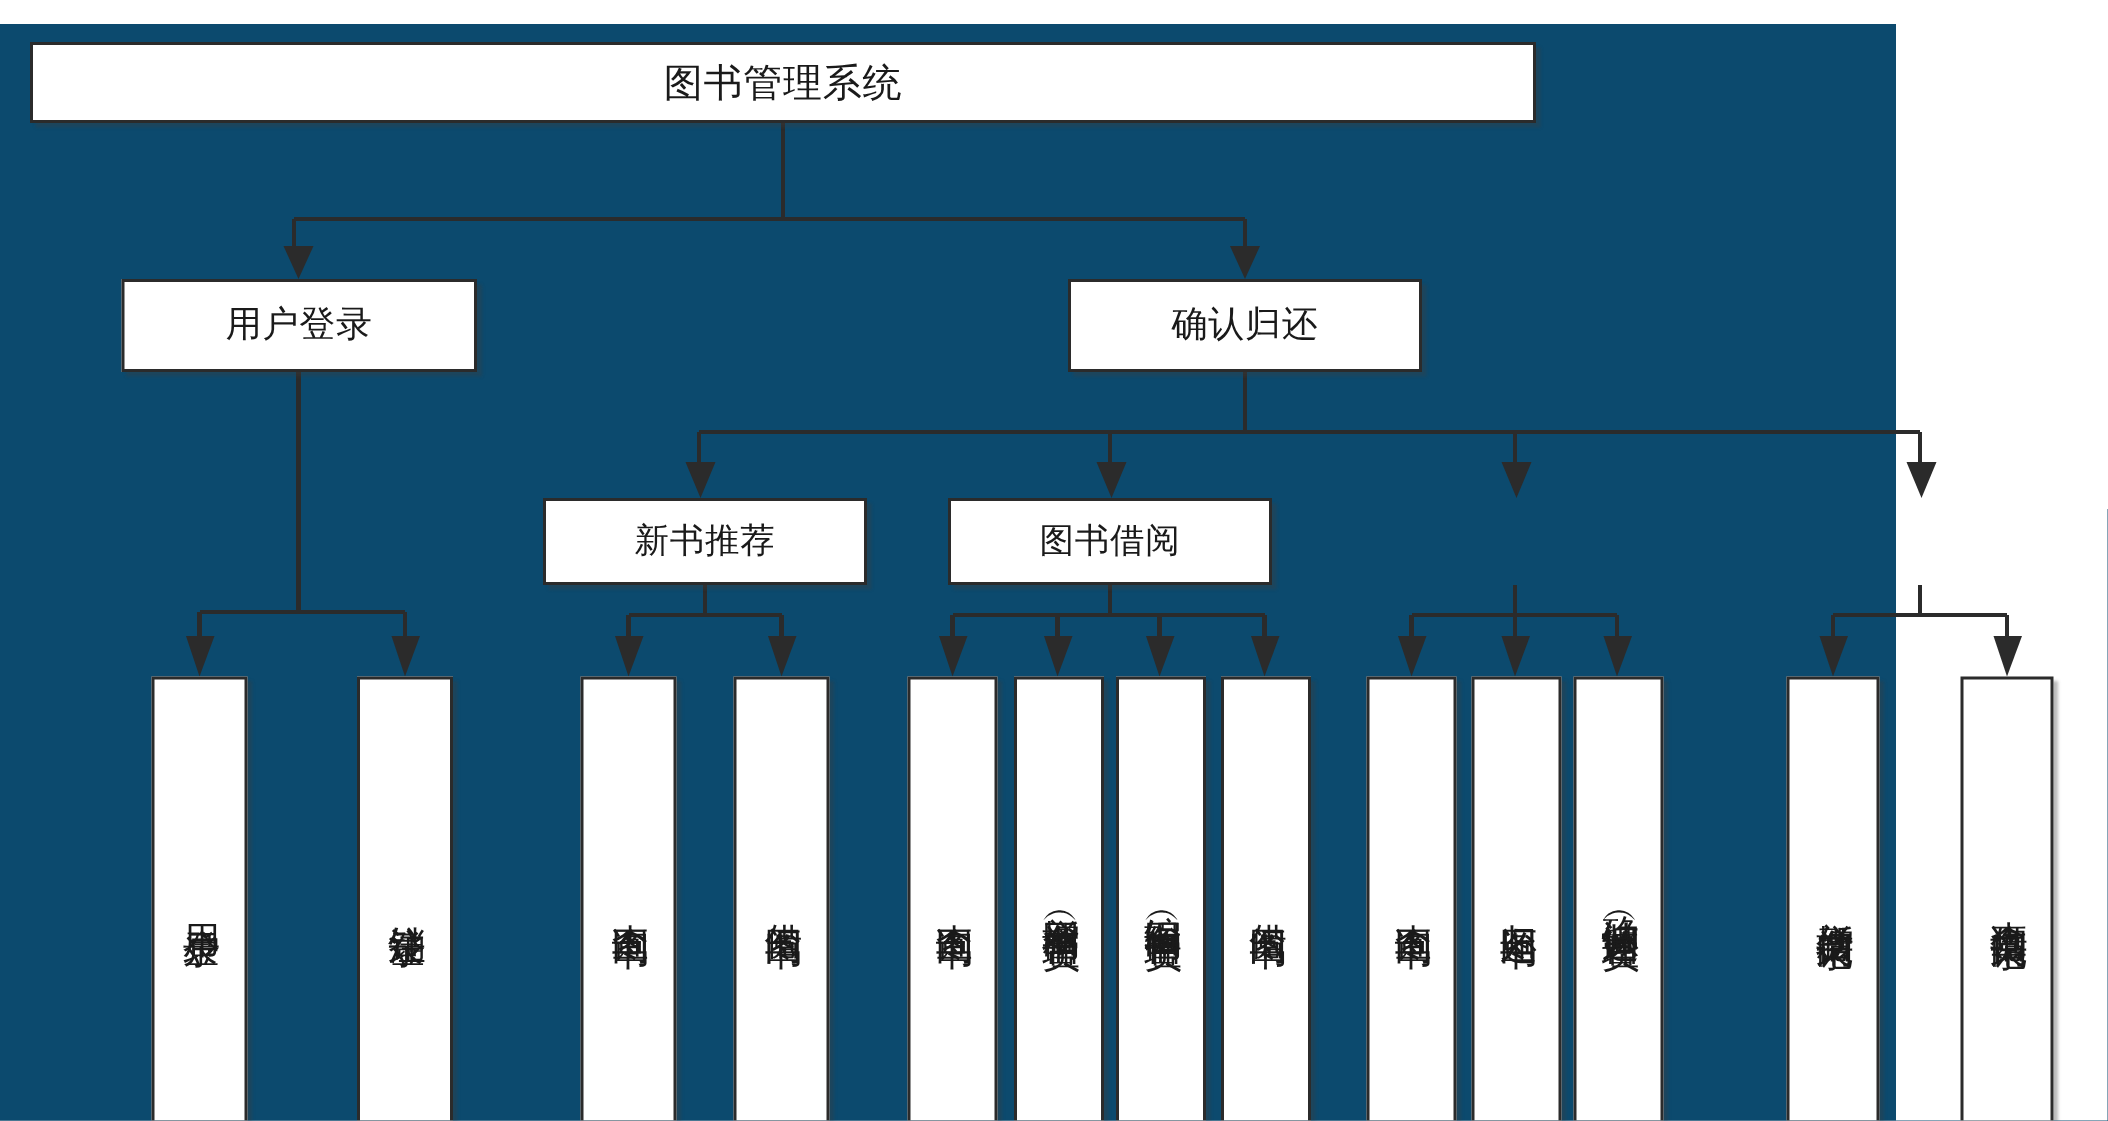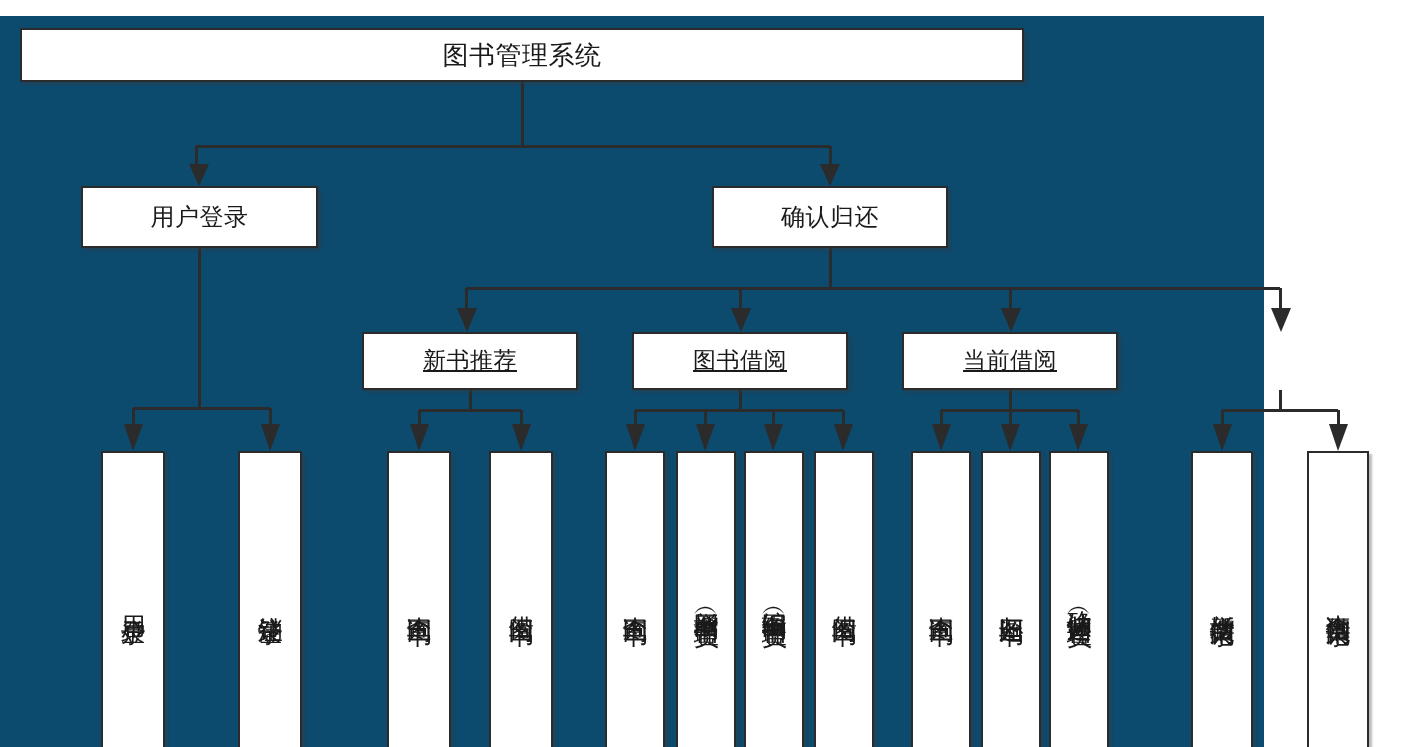--- a/index.html
+++ b/index.html
@@ -38,21 +38,21 @@
     letter-spacing:0.5px;
   }
   
   .node.horiz .label{
     writing-mode:horizontal-tb;
     font-size:25px;
     line-height:1.1;
   }
   .node.root .label{font-size:26px;}
   .node.lvl2 .label{font-size:24px;}
-  .node.lvl3 .label{font-size:23px;text-decoration:underline;}
+  .node.lvl3 .label{font-size:23px;}
   
   .node.vert{
     align-items:center;
     justify-content:center;
   }
   .node.vert .label{
     writing-mode:vertical-rl;
     text-orientation:upright;
     font-size:25px;
     line-height:1.18;
@@ -161,23 +161,20 @@
   </div>
 
   <div class="node horiz lvl3" style="left:362px;top:316px;width:216px;height:58px;">
     <span class="label">新书推荐</span>
   </div>
 
   <div class="node horiz lvl3" style="left:632px;top:316px;width:216px;height:58px;align-items:center;">
     <span class="label">图书借阅</span>
   </div>
 
-  <div class="node horiz lvl3" style="left:902px;top:316px;width:216px;height:58px;">
-    <span class="label">当前借阅</span>
-  </div>
 
 
   <div class="node vert" style="left:101px;top:435px;width:64px;height:298px;">
     <span class="label">用户登录</span>
   </div>
 
   <div class="node vert" style="left:238px;top:435px;width:64px;height:298px;">
     <span class="label">注销登录</span>
   </div>
 

